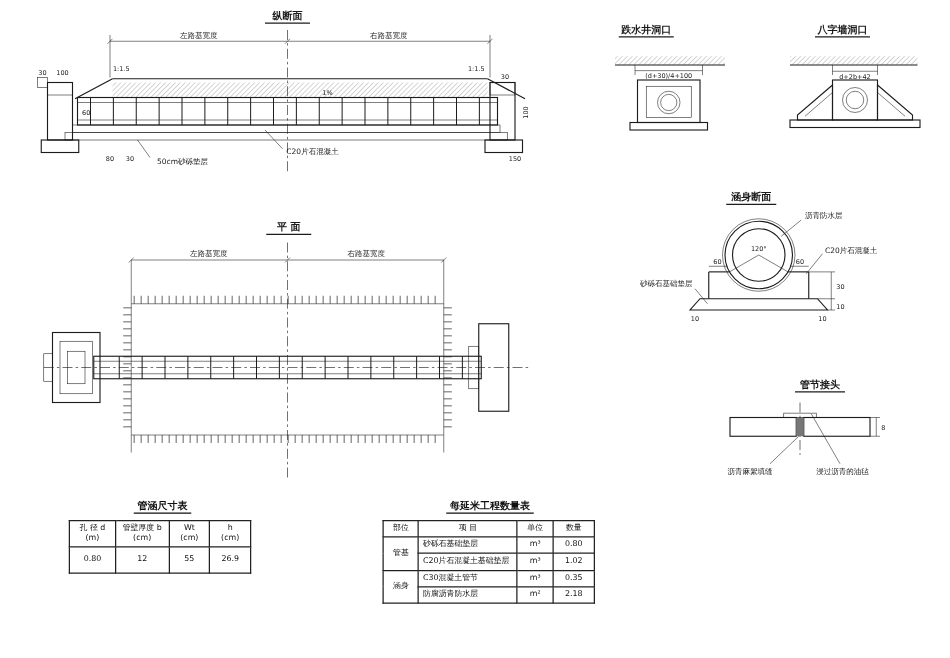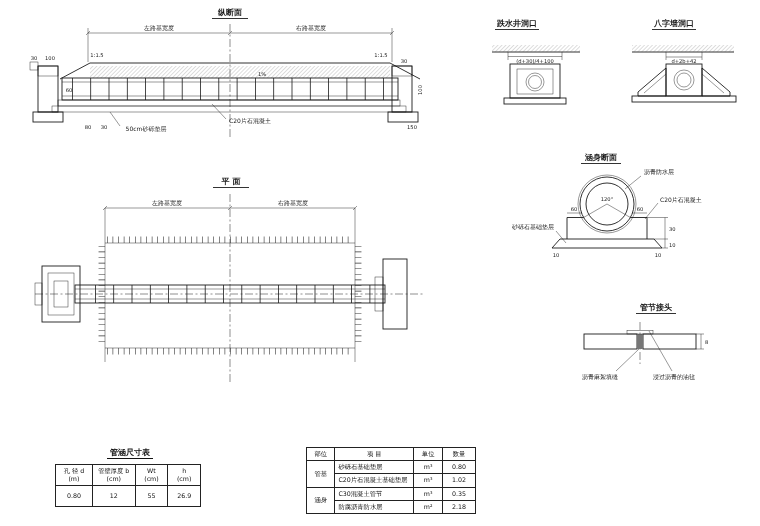--- a/index.html
+++ b/index.html
@@ -6,21 +6,21 @@
   body{width:760px;height:526px;background:#ffffff;position:relative;overflow:hidden;
        font-family:"DejaVu Sans",sans-serif;color:#111;}
   svg{position:absolute;left:0;top:0;}
   svg text{fill:#1a1a1a;font-family:"DejaVu Sans",sans-serif;}
   .t-title{font-size:8px;font-weight:bold;}
   .t-label{font-size:6px;}
   .t-dim{font-size:5.2px;}
   .ln{stroke:#1c1c1c;stroke-width:0.9;fill:none;}
   .tn{stroke:#1c1c1c;stroke-width:0.45;fill:none;}
   .cl{stroke:#1c1c1c;stroke-width:0.5;fill:none;stroke-dasharray:8 2.5 2 2.5;}
-  .tbl-wrap{position:absolute;margin-top:48px;}
+  .tbl-wrap{position:absolute;}
   .tbl-title{text-align:center;font-size:8px;font-weight:bold;margin-bottom:6px;}
   .tbl-title span{border-bottom:1px solid #111;padding:0 3px 1px;}
   table{border-collapse:collapse;background:#fff;}
   th,td{border:1px solid #222;font-size:6.3px;font-weight:normal;text-align:center;
         padding:2px 3px;line-height:1.3;}
   td.item{text-align:left;}
 </style>
 </head>
 <body>
 
@@ -309,20 +309,21 @@
       <td style="height:16px;">0.80</td>
       <td>12</td>
       <td>55</td>
       <td>26.9</td>
     </tr>
   </tbody>
     </table>
 </div>
 
 <div class="tbl-wrap" style="left:306px;top:399px;width:172px;">
+  <div class="tbl-title"><span>每延米工程数量表</span></div>
   <table style="width:170px;">
     <tbody>
         <tr>
       <th style="width:24px;">部位</th>
       <th style="width:82px;">项  目</th>
       <th style="width:24px;">单位</th>
       <th style="width:28px;">数量</th>
     </tr>
     <tr>
       <td rowspan="2">管基</td>

